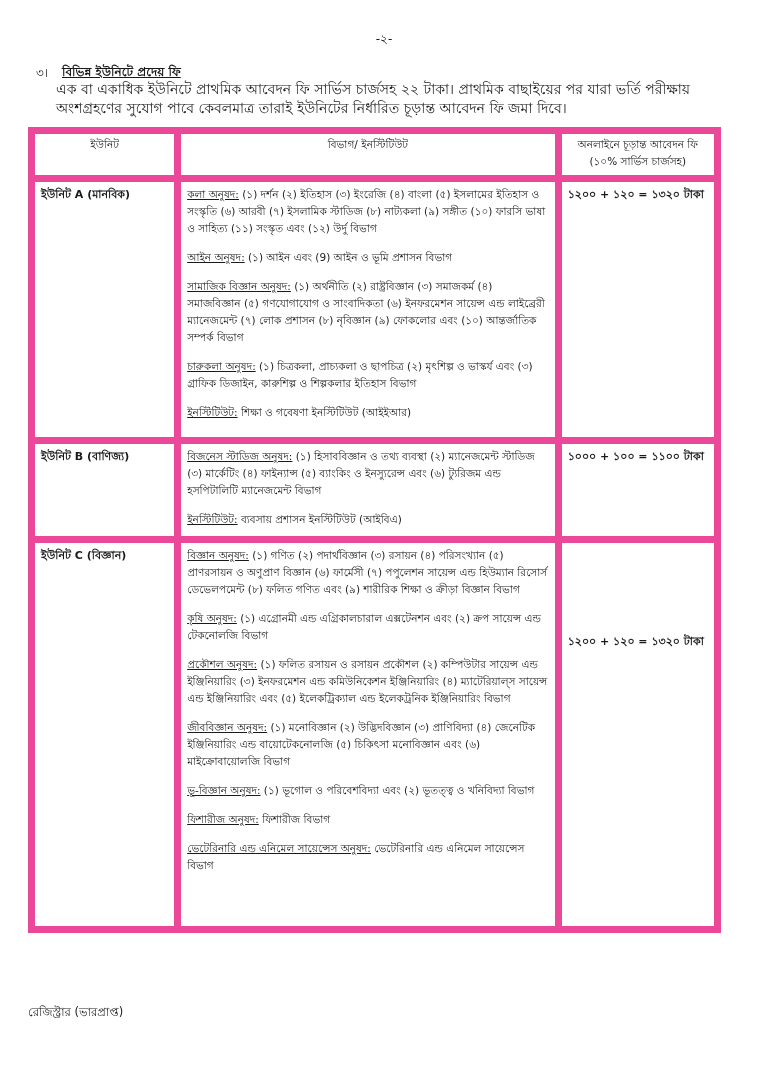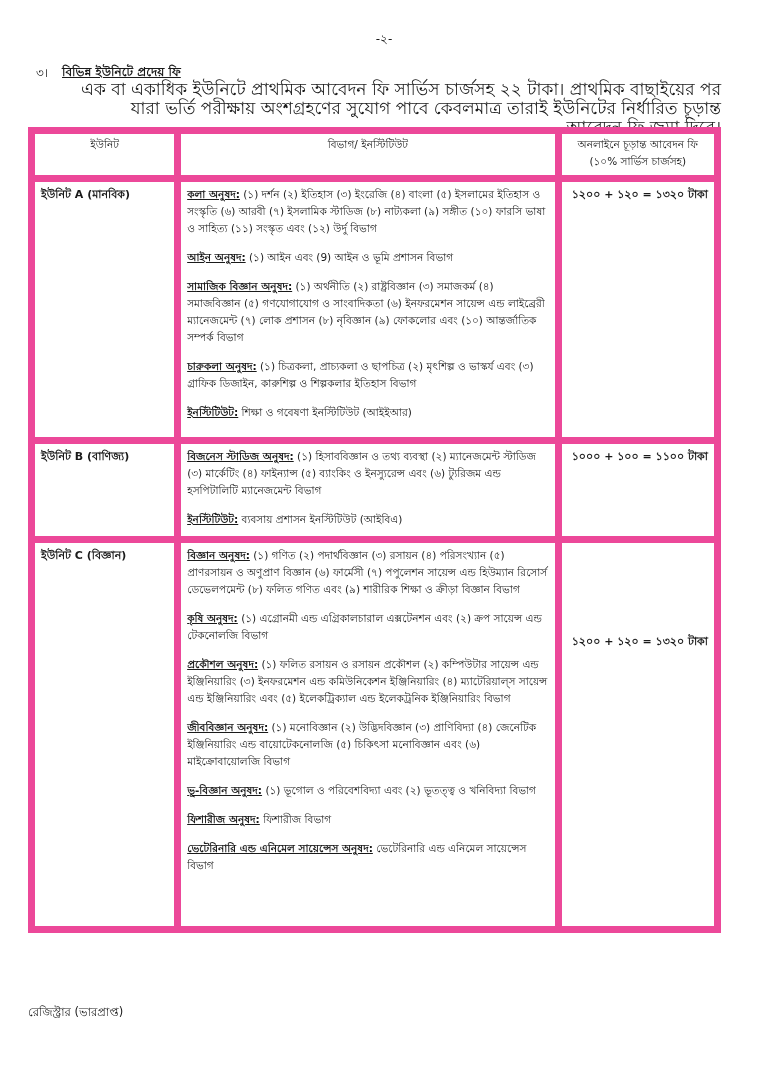--- a/index.html
+++ b/index.html
@@ -1,32 +1,32 @@
 <!DOCTYPE html>
 <html><head>
 <meta charset="utf-8">
 <style>
   html, body { margin: 0; padding: 0; background: #ffffff; }
   body { width: 768px; height: 1082px; position: relative; overflow: hidden;
          font-family: "DejaVu Sans", "Liberation Sans", sans-serif; color: #1a1a1a; }
   .page-num { position: absolute; top: 30px; left: 0; width: 768px; text-align: center; font-size: 12px; }
   .sec-no { position: absolute; top: 64px; left: 36px; font-size: 12px; }
   .sec-title { position: absolute; top: 63px; left: 62px; font-size: 12px; font-weight: bold; text-decoration: underline; }
-  .intro { position: absolute; top: 80px; left: 71px; width: 650px; font-size: 17px; line-height: 19px; text-align: right; }
+  .intro { position: absolute; top: 80px; left: 56px; width: 650px; font-size: 14px; line-height: 19px; }
   table.fees { position: absolute; top: 127px; left: 28px; width: 693px; border-collapse: collapse; font-size: 10.5px; }
   table.fees td, table.fees th { border: 7px solid #ec4899; vertical-align: top; padding: 4px 6px; }
   table.fees th { font-weight: normal; text-align: center; height: 26px; padding-top: 3px; }
   .col-unit { width: 132px; }
   .col-dept { width: 378px; }
   .col-fee { width: 146px; }
   .unit-name { font-weight: bold; font-size: 11px; margin-top: 44px; }
   .block { margin: 0 0 12px 0; line-height: 17px; }
   .block:last-child { margin-bottom: 4px; }
-  .lbl { font-weight: bold; text-decoration: underline; }
-  td.fee { vertical-align: middle; text-align: right; font-weight: bold; font-size: 11px; }
+  .lbl { font-weight: normal; text-decoration: underline; }
+  td.fee { vertical-align: middle; text-align: left; font-weight: bold; font-size: 11px; }
   .sign { position: absolute; top: 1003px; left: 28px; font-size: 11.5px; line-height: 19px; }
 </style>
 </head>
 <body>
 
 <div class="page-num">-২-</div>
 <div class="sec-no">৩।</div>
 <div class="sec-title">বিভিন্ন ইউনিটে প্রদেয় ফি</div>
 <div class="intro">এক বা একাধিক ইউনিটে প্রাথমিক আবেদন ফি সার্ভিস চার্জসহ ২২ টাকা। প্রাথমিক বাছাইয়ের পর যারা ভর্তি পরীক্ষায় অংশগ্রহণের সুযোগ পাবে কেবলমাত্র তারাই ইউনিটের নির্ধারিত চূড়ান্ত আবেদন ফি জমা দিবে।</div>
 

